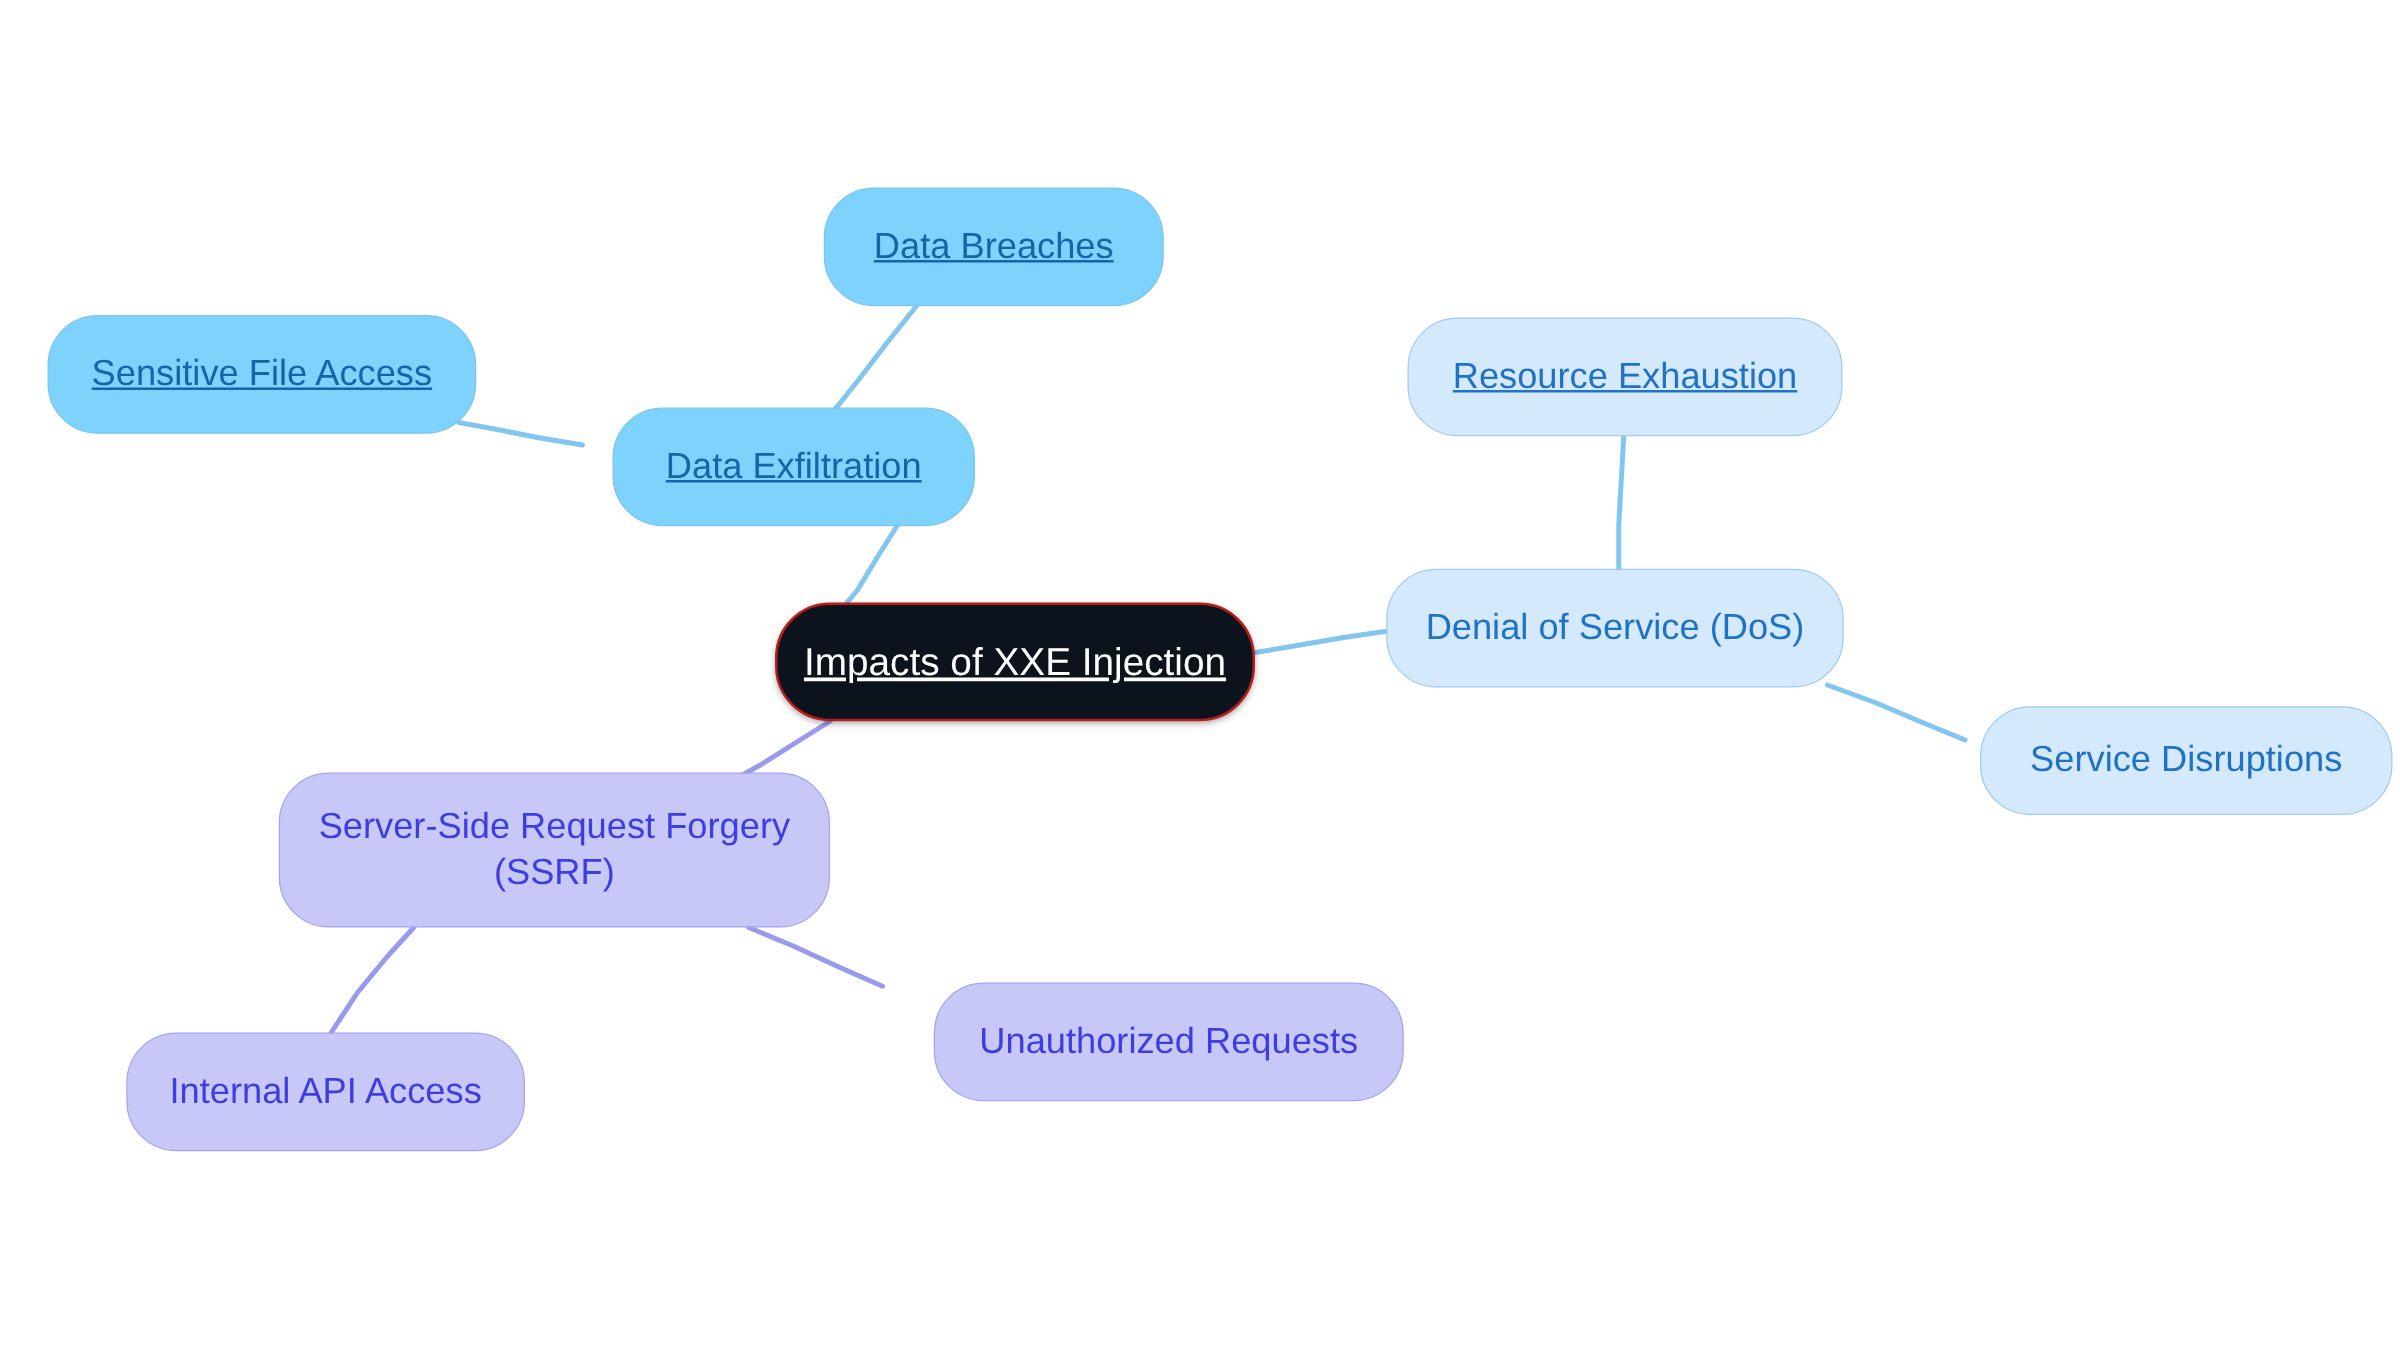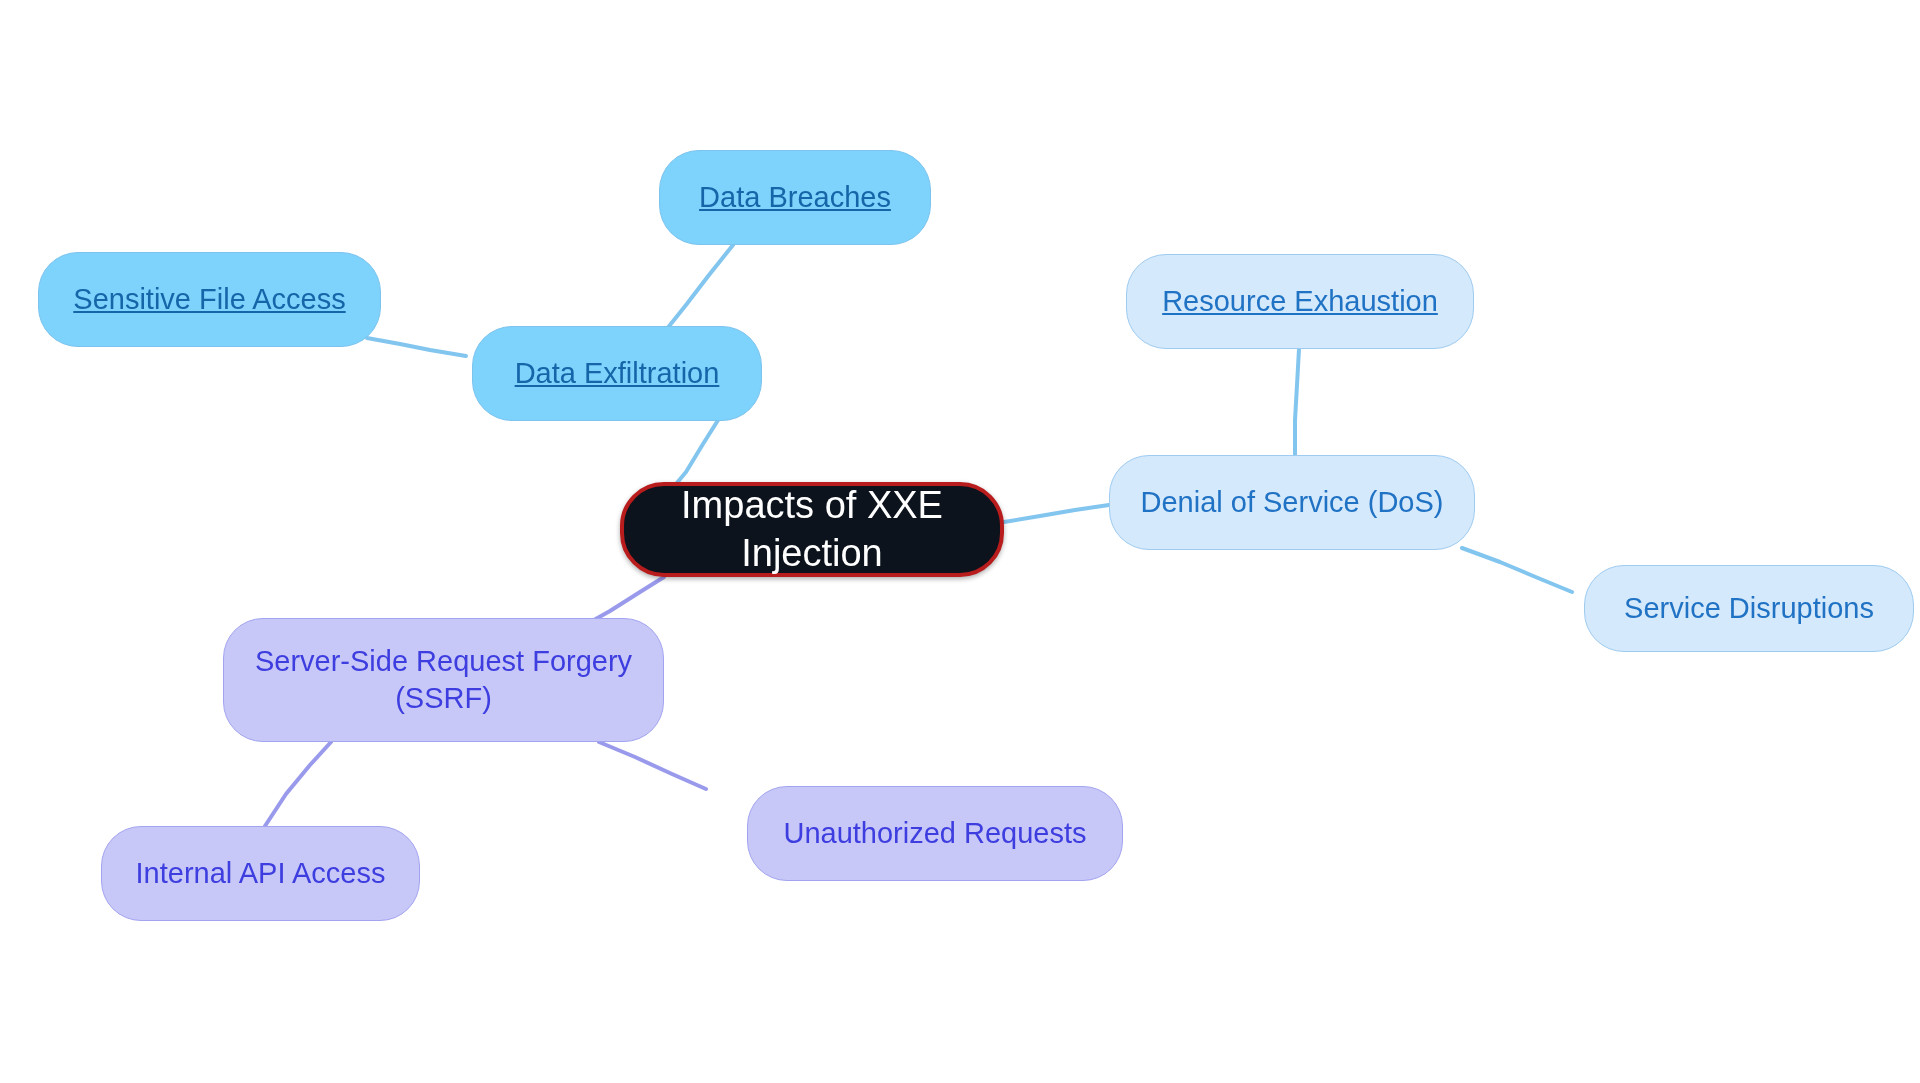--- a/index.html
+++ b/index.html
@@ -33,24 +33,25 @@
     justify-content: center;
     text-align: center;
     border-radius: 40px;
     line-height: 1.26;
     white-space: pre-line;
     padding: 0 14px;
   }
   .node.root {
     background: #0d131c;
     color: #ffffff;
-    border: 4px solid #b91c1c;
+    border: 2px solid #b91c1c;
     border-radius: 44px;
-    font-size: 38px;
+    font-size: 31px;
     box-shadow: 0 2px 5px rgba(0,0,0,0.32);
+    text-decoration: underline;
   }
   .node.blue-strong {
     background: #7dd3fc;
     border: 1.6px solid #7cc3ee;
     color: #1565a8;
     font-size: 29px;
     text-decoration: underline;
   }
   .node.blue-pale {
     background: #d4e9fb;
@@ -76,21 +77,21 @@
       <polyline points="466,356 430,350 400,344 367,338" fill="none" stroke="#82c5ef" stroke-width="4" stroke-linecap="round" stroke-linejoin="round"></polyline>
       <polyline points="1004,522 1040,516 1075,510 1109,505" fill="none" stroke="#82c5ef" stroke-width="4" stroke-linecap="round" stroke-linejoin="round"></polyline>
       <polyline points="1295,455 1295,420 1297,385 1299,349" fill="none" stroke="#82c5ef" stroke-width="4" stroke-linecap="round" stroke-linejoin="round"></polyline>
       <polyline points="1462,548 1500,562 1538,578 1572,592" fill="none" stroke="#82c5ef" stroke-width="4" stroke-linecap="round" stroke-linejoin="round"></polyline>
       <polyline points="664,577 640,592 610,611 585,625" fill="none" stroke="#9a9aec" stroke-width="4" stroke-linecap="round" stroke-linejoin="round"></polyline>
       <polyline points="331,742 310,765 286,794 265,826" fill="none" stroke="#9a9aec" stroke-width="4" stroke-linecap="round" stroke-linejoin="round"></polyline>
       <polyline points="599,742 635,757 672,774 706,789" fill="none" stroke="#9a9aec" stroke-width="4" stroke-linecap="round" stroke-linejoin="round"></polyline>
     </svg>
   <div id="nodes">
       <div class="node root" style="left: 620px; top: 482px; width: 384px; height: 95px;">Impacts of XXE Injection</div>
-      <div class="node blue-strong" style="left: 472px; top: 326px; width: 290px; height: 95px; text-align: center;">Data Exfiltration</div>
+      <div class="node blue-strong" style="left: 490px; top: 326px; width: 290px; height: 95px; text-align: center;">Data Exfiltration</div>
       <div class="node blue-strong" style="left: 659px; top: 150px; width: 272px; height: 95px;">Data Breaches</div>
       <div class="node blue-strong" style="left: 38px; top: 252px; width: 343px; height: 95px;">Sensitive File Access</div>
       <div class="node blue-pale" style="left: 1109px; top: 455px; width: 366px; height: 95px;">Denial of Service (DoS)</div>
       <div class="node blue-pale" style="left: 1126px; top: 254px; width: 348px; height: 95px; text-decoration: underline;">Resource Exhaustion</div>
       <div class="node blue-pale" style="left: 1584px; top: 565px; width: 330px; height: 87px;">Service Disruptions</div>
       <div class="node purple" style="left: 179px; top: 618px; width: 441px; height: 124px;">Server-Side Request Forgery
 (SSRF)</div>
       <div class="node purple" style="left: 57px; top: 826px; width: 319px; height: 95px;">Internal API Access</div>
       <div class="node purple" style="left: 703px; top: 786px; width: 376px; height: 95px;">Unauthorized Requests</div>
     </div>

